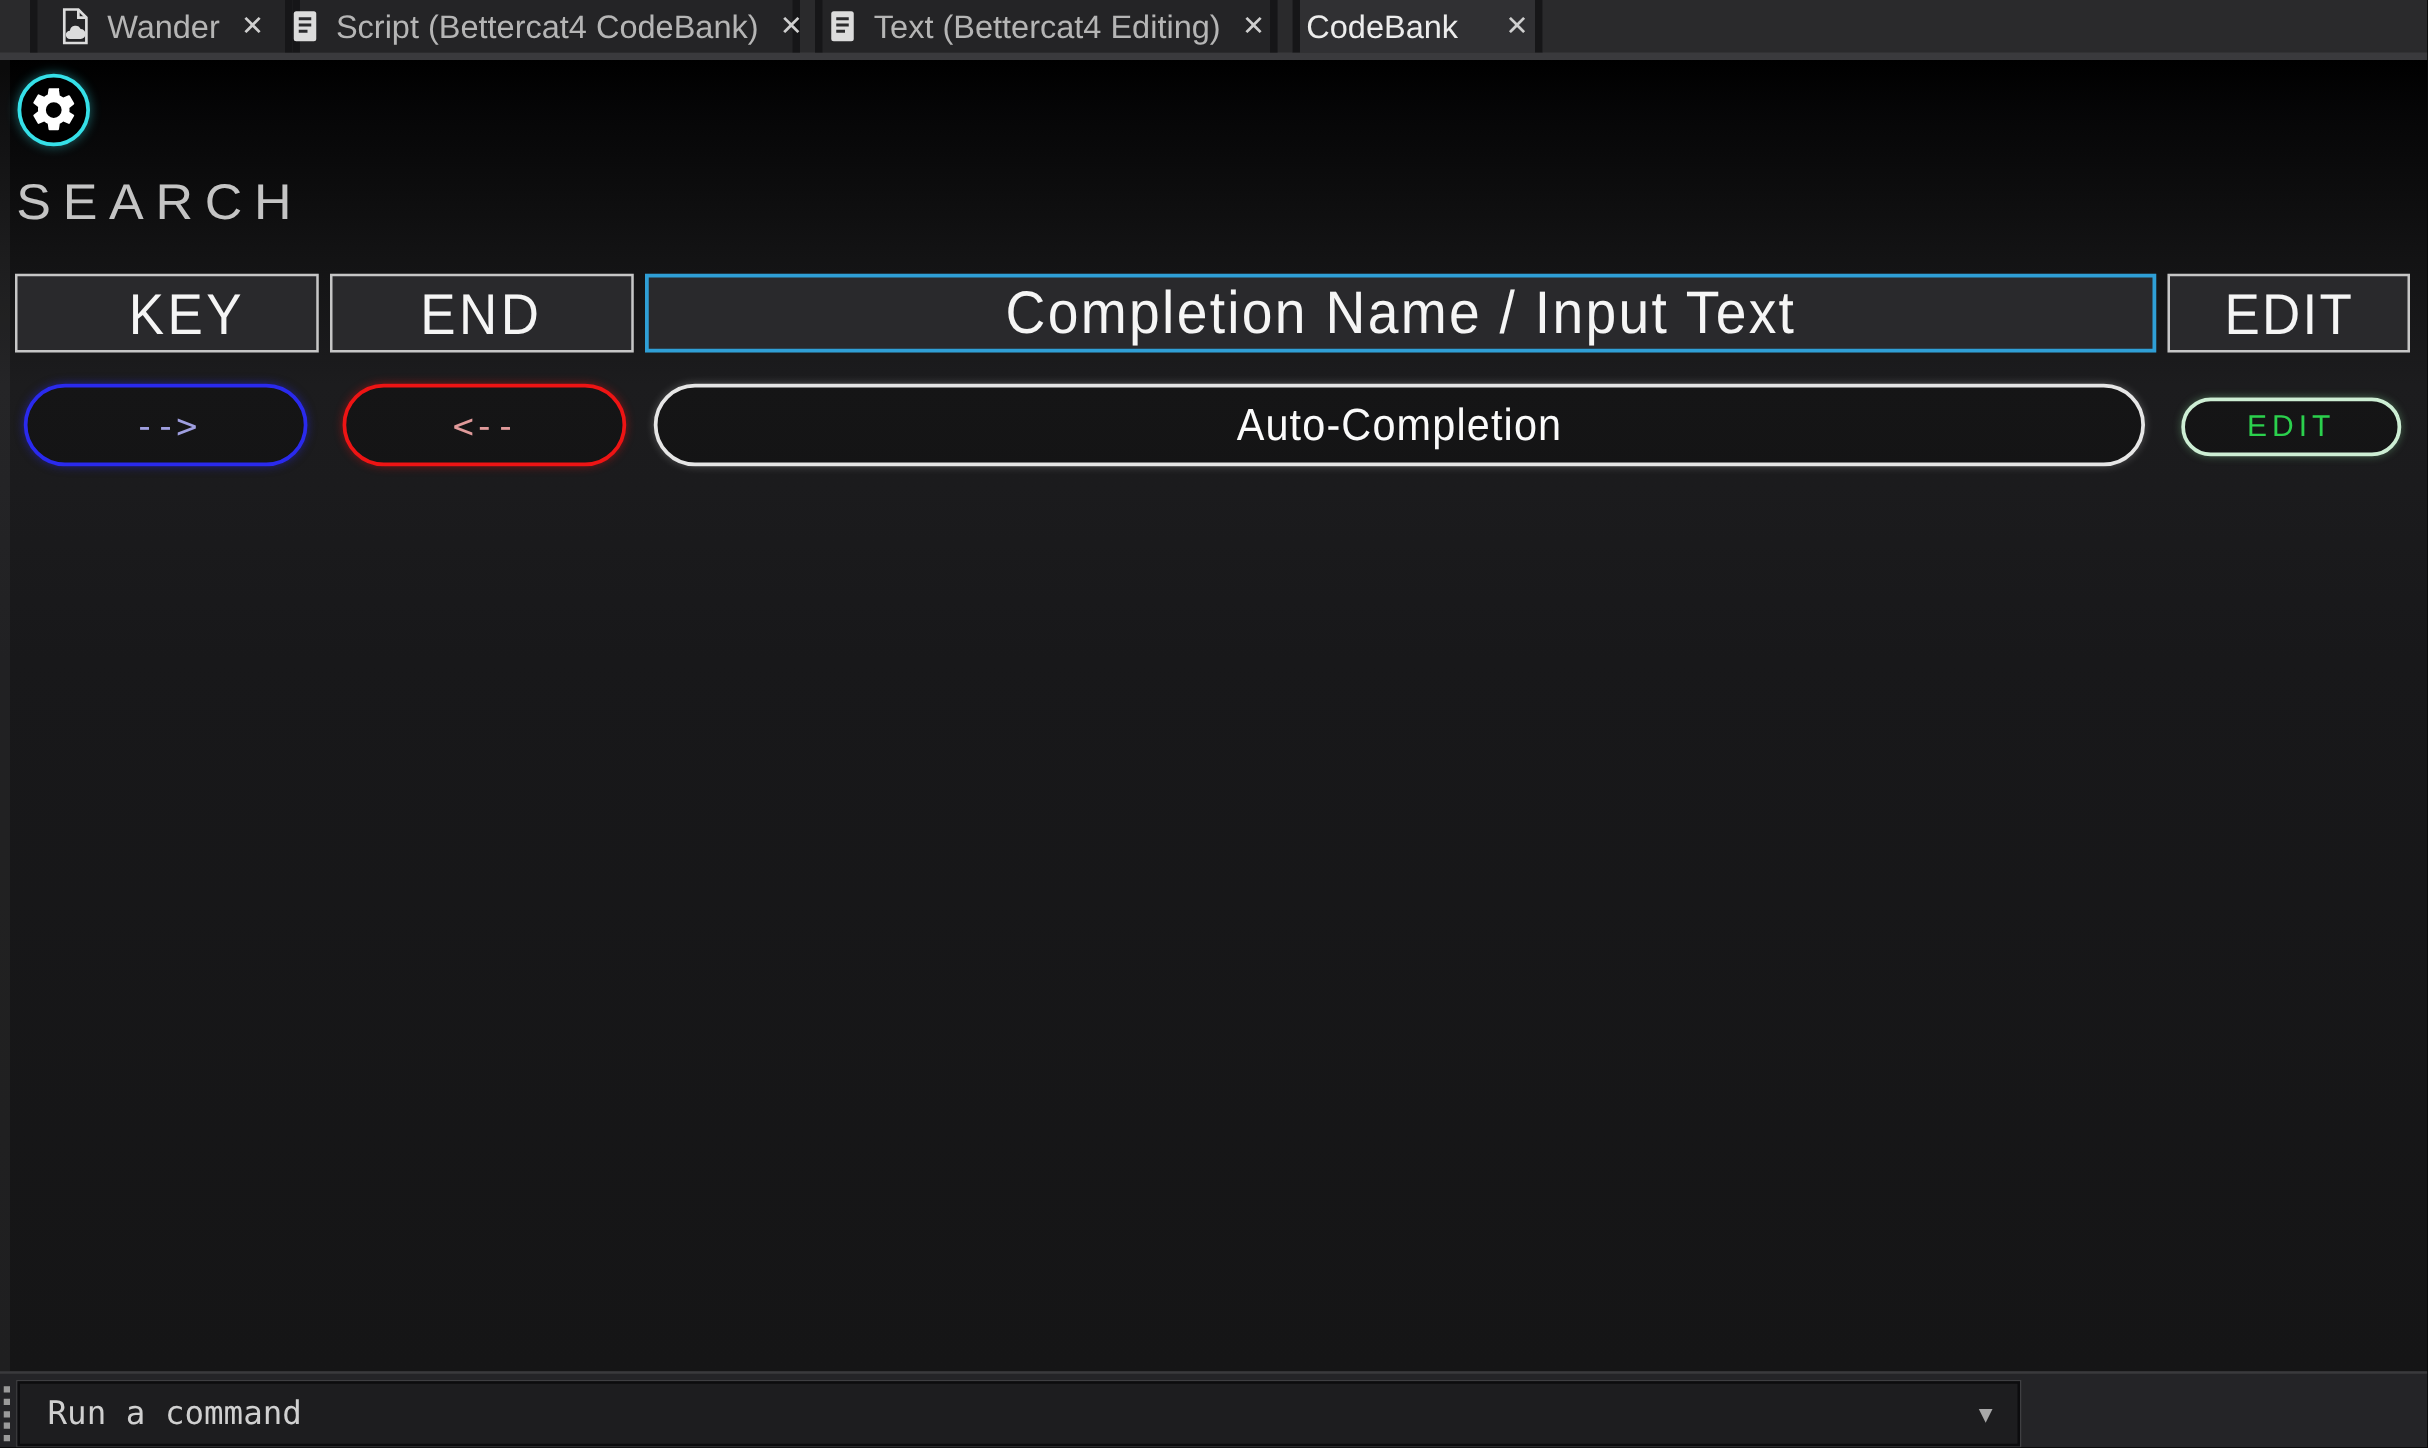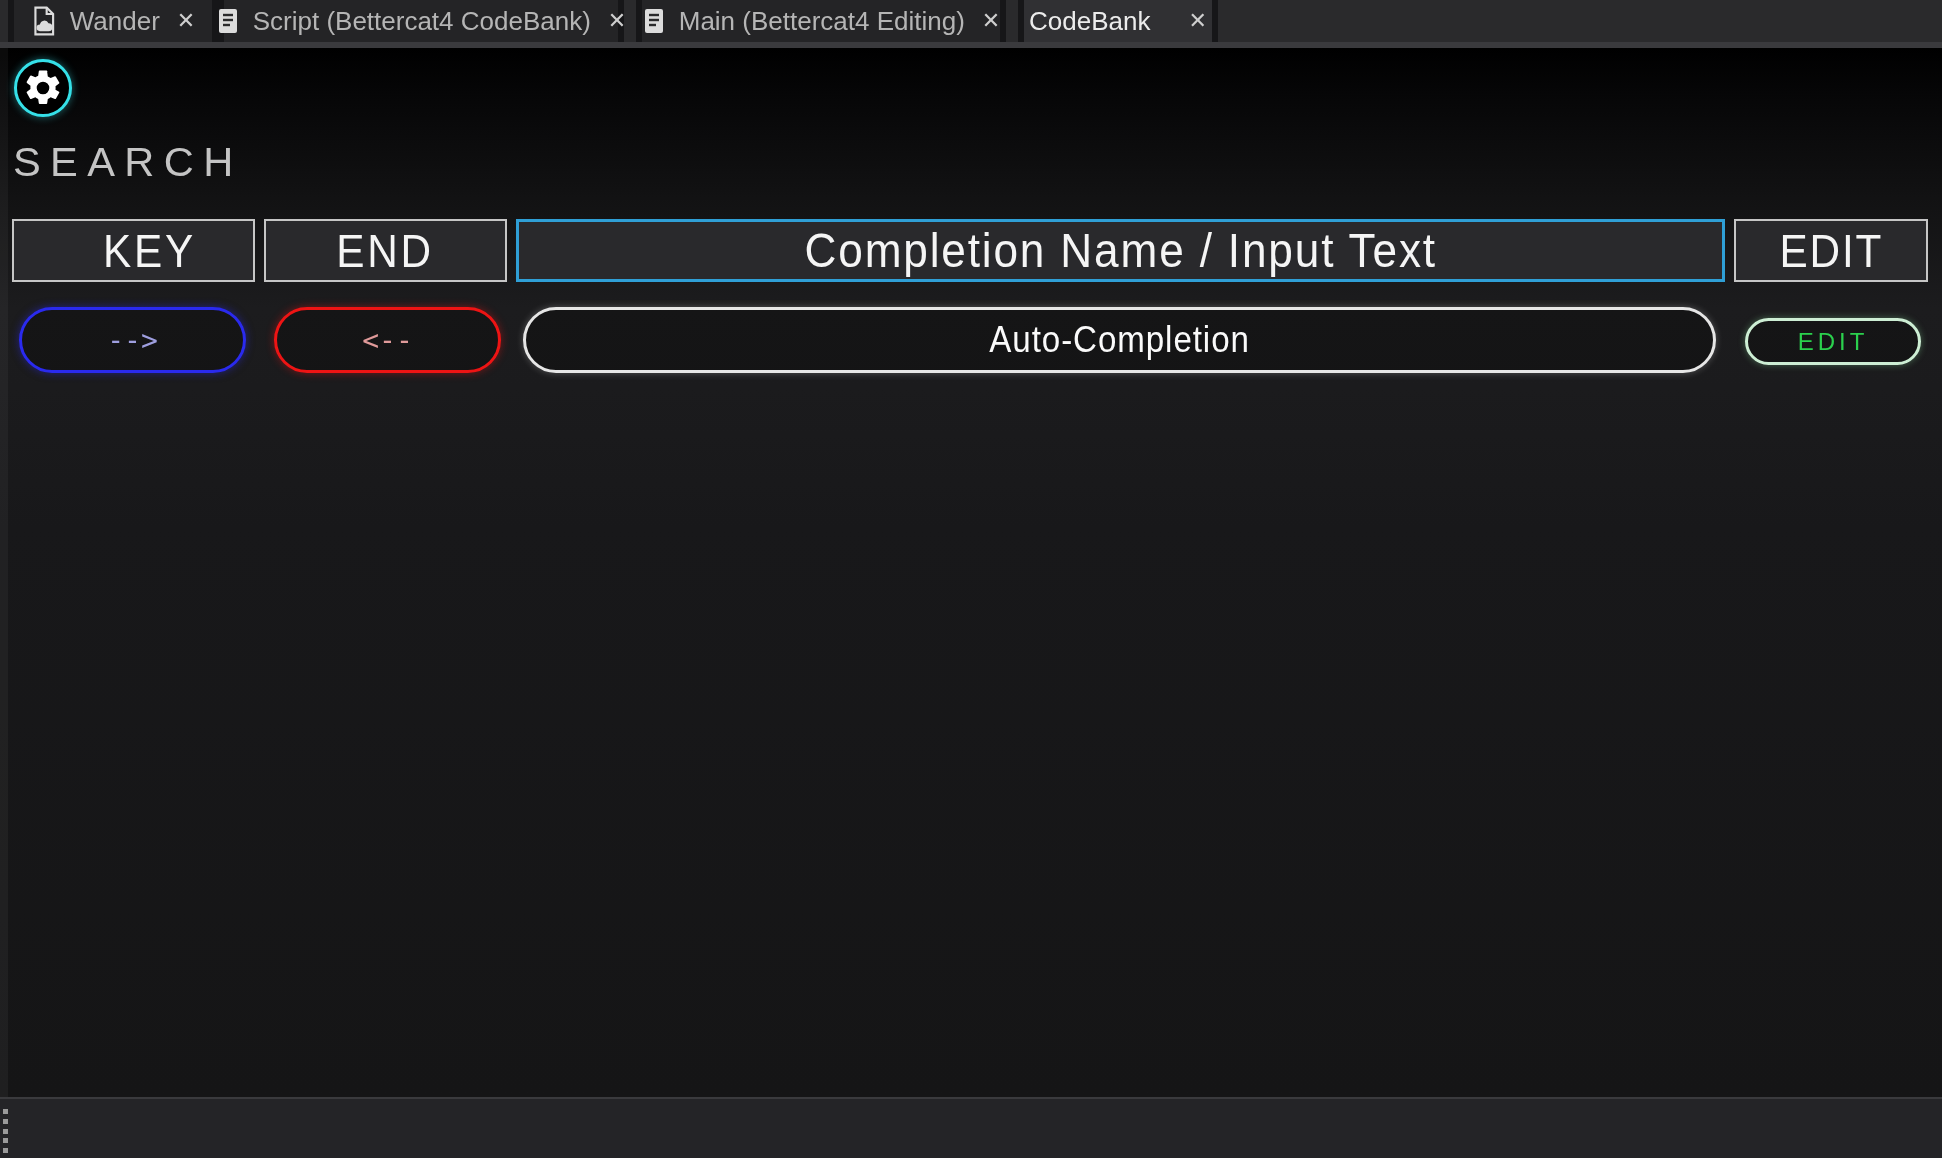--- a/index.html
+++ b/index.html
@@ -14,21 +14,21 @@
     position:absolute; top:0; left:0; width:1942px; height:48px;
     background:#2a2a2c; border-bottom:6px solid #3a3a3d;
     display:flex; align-items:stretch;
   }
   .tab{
     display:flex; align-items:center; justify-content:center; gap:13px;
     background:#242426; color:#b5b5b5; font-size:26px;
     border-left:6px solid #161618; border-right:6px solid #161618;
     cursor:pointer; white-space:nowrap;
   }
-  .tab:nth-child(1){ width:210px; margin-left:8px; }
+  .tab:nth-child(1){ width:210px; margin-left:24px; }
   .tab:nth-child(2){ width:406px; }
   .tab:nth-child(3){ width:370px; margin-left:12px; }
   .tab:nth-child(4){ width:200px; margin-left:12px;gap:34px; }
   .tab.active{ background:#303033; color:#ececec; }
   .tab-icon{ display:flex; align-items:center; }
   .tab-close{ font-size:22px; color:#cfcfcf; margin-left:4px; }
 
   
   .panel{
     position:absolute; top:48px; left:0; width:1942px; height:1049px;
@@ -170,21 +170,21 @@
       <span class="tab-icon">
         <svg width="24" height="28" viewBox="0 0 24 28">
           <rect x="3" y="2" width="18" height="24" rx="2" fill="#dcdcdc"></rect>
           <g stroke="#2a2a2c" stroke-width="2.4">
             <line x1="7" y1="8" x2="17" y2="8"></line>
             <line x1="7" y1="13" x2="17" y2="13"></line>
             <line x1="7" y1="18" x2="14" y2="18"></line>
           </g>
         </svg>
       </span>
-      <span class="tab-label">Main (Bettercat4 Editing)</span>
+      <span class="tab-label">Text (Bettercat4 Editing)</span>
       <span class="tab-close">✕</span>
     </div>
 
     <div class="tab active">
       <span class="tab-label">CodeBank</span>
       <span class="tab-close">✕</span>
     </div>
   </div>
 
   <div class="panel">
@@ -233,15 +233,19 @@
   </div>
 
   <div class="cmdbar">
     <div class="drag-dots">
       <i></i>
         <i></i>
         <i></i>
         <i></i>
         <i></i>
     </div>
+    <div class="cmd-input-wrap">
+      <input class="cmd-input" type="text" placeholder="Run a command" style="">
+      <span class="cmd-arrow">▾</span>
+    </div>
   </div>
 
 </div>
 
 </body></html>

